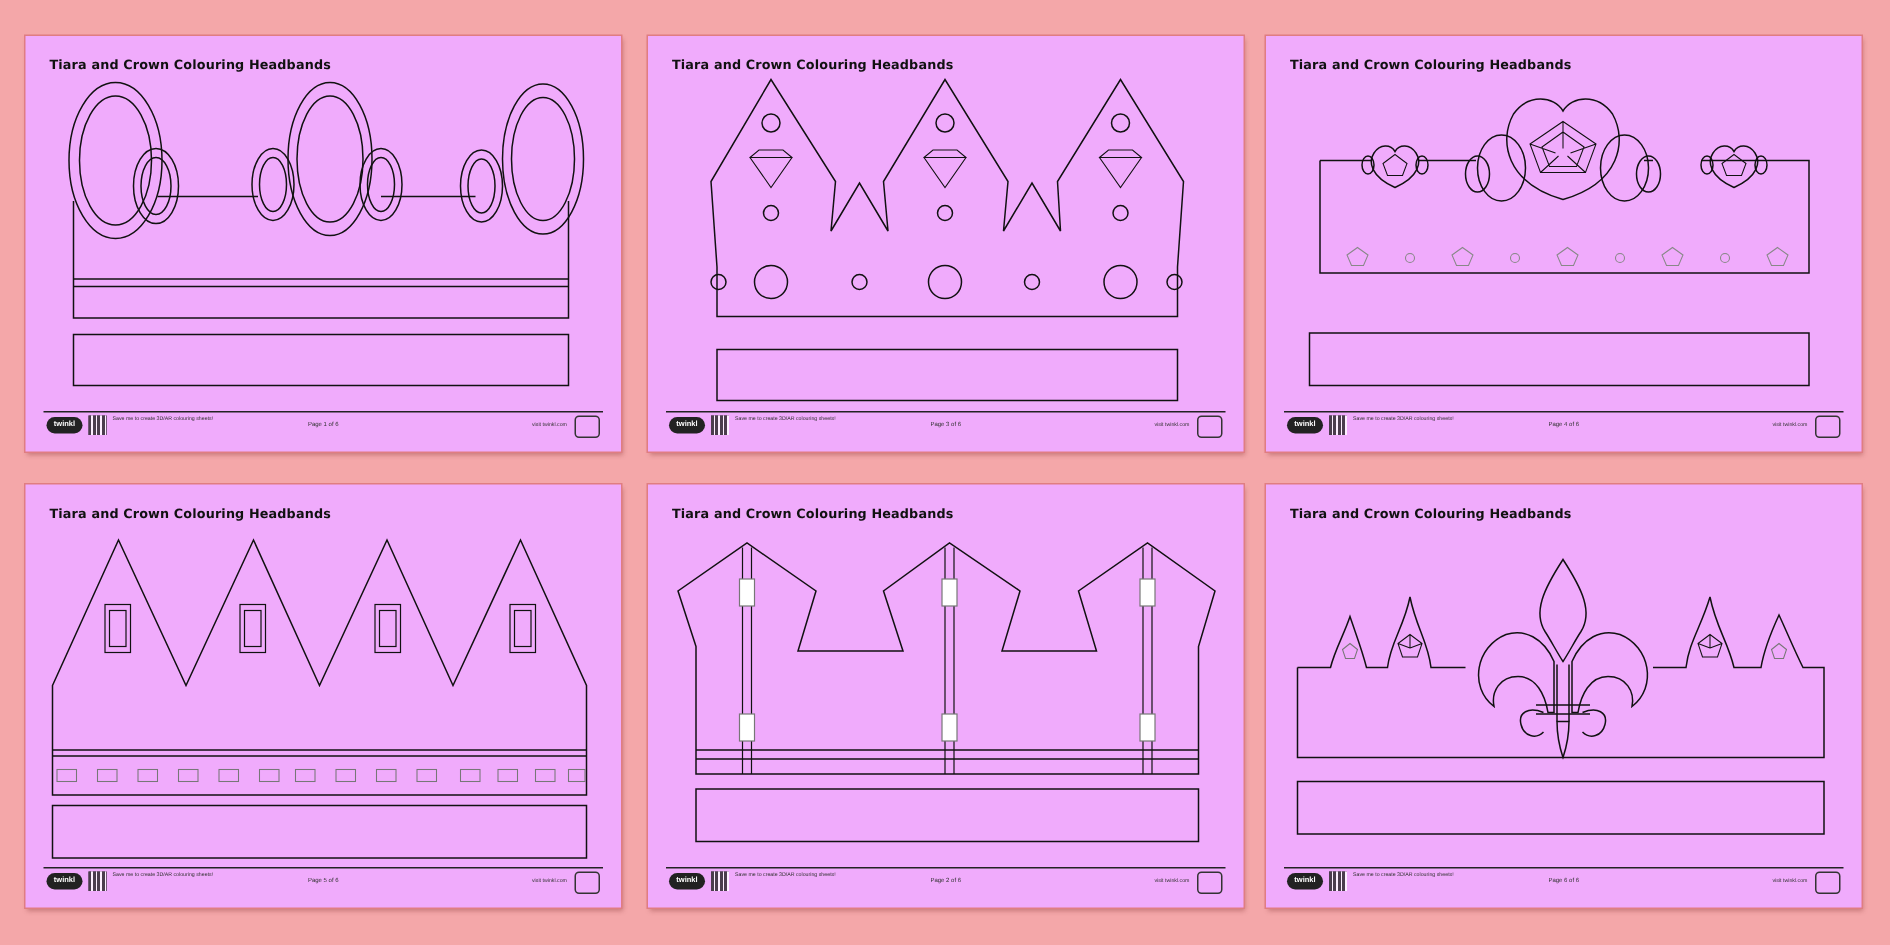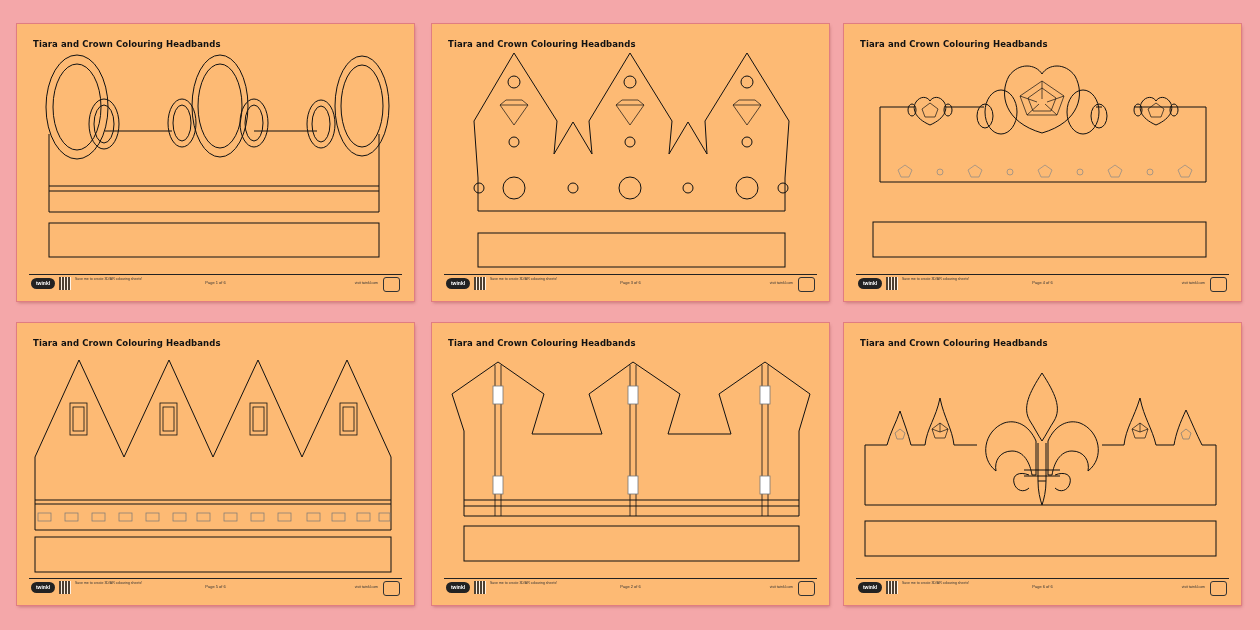--- a/index.html
+++ b/index.html
@@ -1,17 +1,17 @@
 <!DOCTYPE html>
 <html><head>
 <meta charset="utf-8">
 <style>
   html,body{margin:0;padding:0;}
   body{width:1260px;height:630px;background:#f4a7a9;position:relative;overflow:hidden;font-family:"Liberation Sans",sans-serif;}
-  .sheet{position:absolute;background:#fdba74;box-shadow:0 0 0 1px #e07d82, 1px 2px 3px rgba(120,40,40,.35);}
+  .sheet{position:absolute;background:#f0abfc;box-shadow:0 0 0 1px #e07d82, 1px 2px 3px rgba(120,40,40,.35);}
   .sheet .title{position:absolute;left:16px;top:15px;font-size:8.5px;font-weight:bold;color:#111;font-family:"DejaVu Sans",sans-serif;letter-spacing:.1px;}
   .sheet svg.art{position:absolute;left:0;top:0;}
   .footer{position:absolute;left:12px;right:12px;bottom:8px;height:18px;border-top:1.2px solid #222;}
   .logo{position:absolute;left:2px;top:3px;width:24px;height:11px;background:#222;border-radius:6px;color:#fff;font-size:5px;line-height:11px;text-align:center;font-weight:bold;}
   .qr{position:absolute;left:30px;top:2px;width:12px;height:13px;background:
       repeating-linear-gradient(90deg,#222 0 2px,#fff 2px 3px),#222;opacity:.8;}
   .ftxt{position:absolute;left:46px;top:2px;font-size:3.5px;line-height:4.5px;color:#333;white-space:nowrap;}
   .page{position:absolute;left:50%;top:5px;transform:translateX(-50%);font-size:4px;color:#333;white-space:nowrap;}
   .visit{position:absolute;right:24px;top:6px;font-size:3.5px;color:#333;white-space:nowrap;}
   .badge{position:absolute;right:2px;top:2px;width:15px;height:13px;border:1px solid #333;border-radius:3px;}

